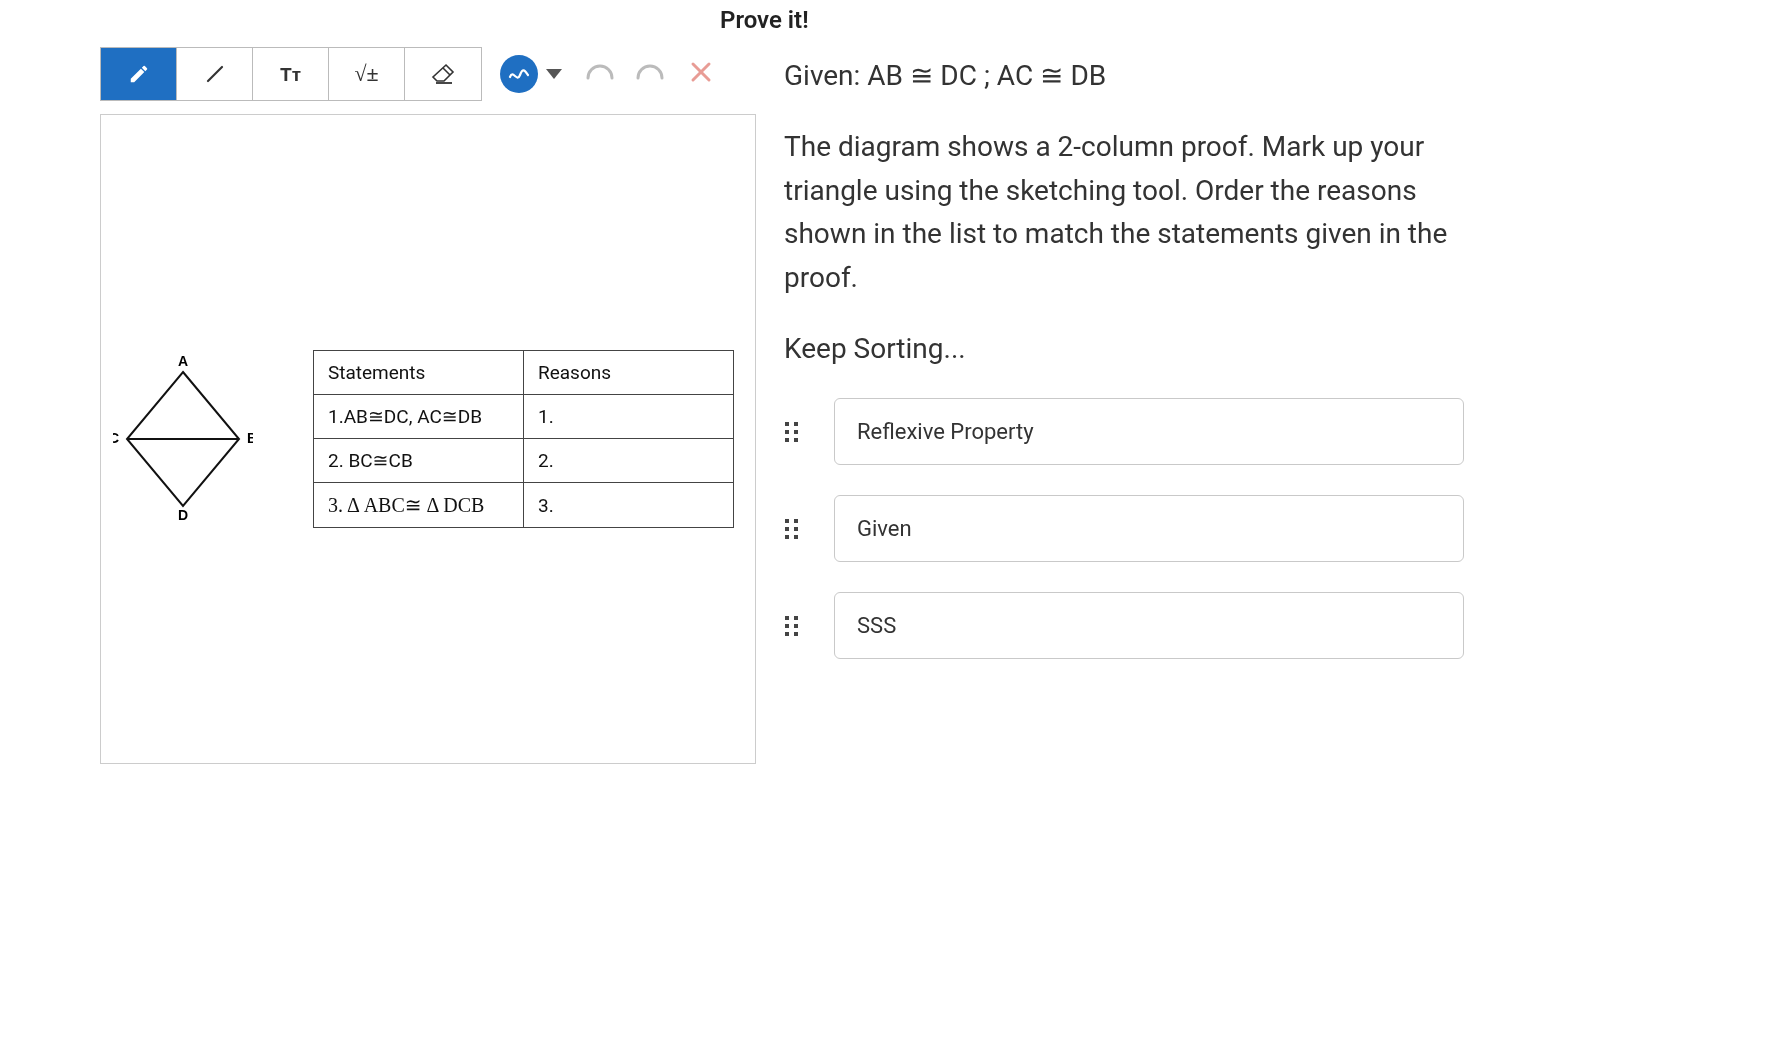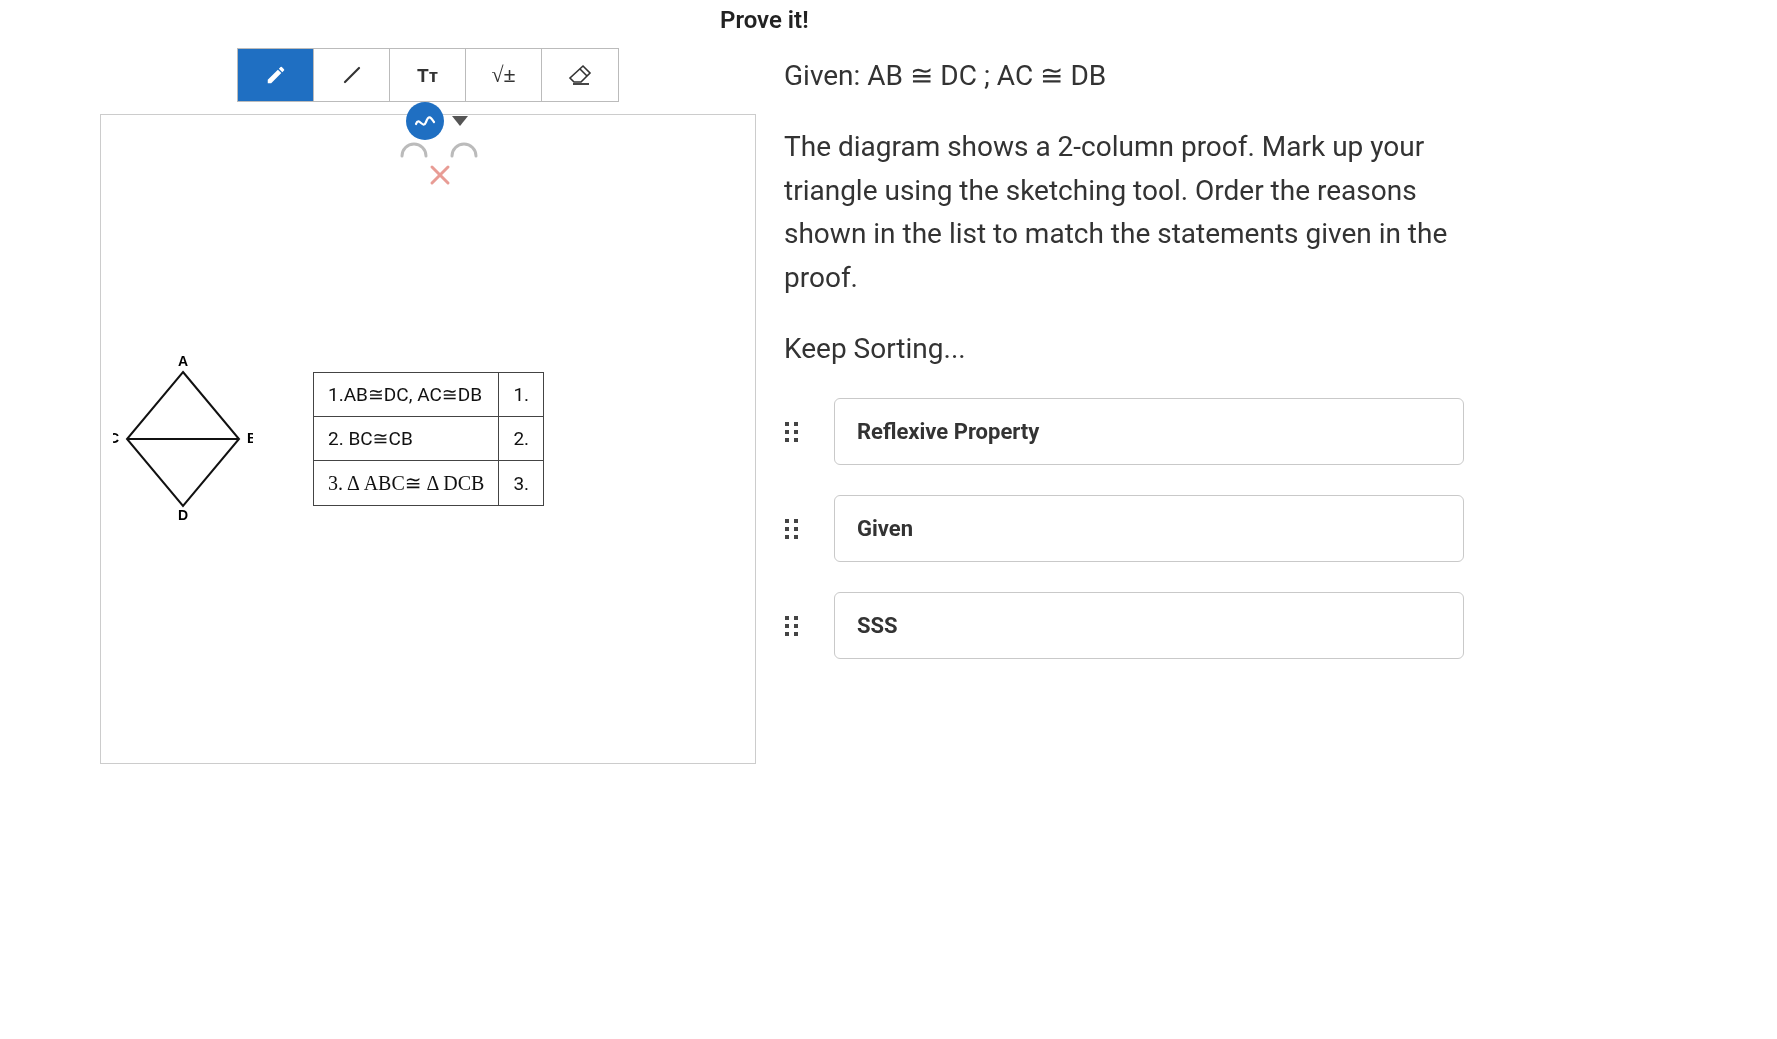--- a/index.html
+++ b/index.html
@@ -23,21 +23,20 @@
   }
   
   .left-col {
     width: 656px;
     flex: 0 0 auto;
   }
   .toolbar {
     display: flex;
     align-items: center;
     height: 52px;
-    flex-direction: column;
   }
   .tool-group {
     display: flex;
     border: 1px solid #bbb;
   }
   .tool-btn {
     width: 76px;
     height: 52px;
     display: flex;
     align-items: center;
@@ -153,21 +152,20 @@
   .drag-grip svg { display: block; }
   .sort-card {
     flex: 1 1 auto;
     border: 1px solid #c9c9c9;
     border-radius: 6px;
     padding: 20px 22px;
     font-size: 22px;
     color: #333;
     background: #fff;
     cursor: grab;
-    font-weight: bold;
   }
 </style>
 </head>
 <body>
 
 <div class="title">Prove it!</div>
 
 <div class="page">
 
   <div class="left-col">
@@ -230,20 +228,24 @@
         <polygon points="70,18 126,85 70,152 14,85" fill="none" stroke="#111" stroke-width="2"></polygon>
         <line x1="14" y1="85" x2="126" y2="85" stroke="#111" stroke-width="2"></line>
         <text x="70" y="12" text-anchor="middle" font-family="Arial" font-weight="700" font-size="14">A</text>
         <text x="134" y="89" text-anchor="start" font-family="Arial" font-weight="700" font-size="14">B</text>
         <text x="6" y="89" text-anchor="end" font-family="Arial" font-weight="700" font-size="14">C</text>
         <text x="70" y="166" text-anchor="middle" font-family="Arial" font-weight="700" font-size="14">D</text>
       </svg>
 
       <table class="proof-table">
         <tbody>
+            <tr>
+          <td class="col-stmt">Statements</td>
+          <td class="col-reason">Reasons</td>
+        </tr>
         <tr>
           <td>1.AB≅DC, AC≅DB</td>
           <td>1.</td>
         </tr>
         <tr>
           <td>2. BC≅CB</td>
           <td>2.</td>
         </tr>
         <tr>
           <td class="serif">3.  Δ ABC≅ Δ DCB</td>

